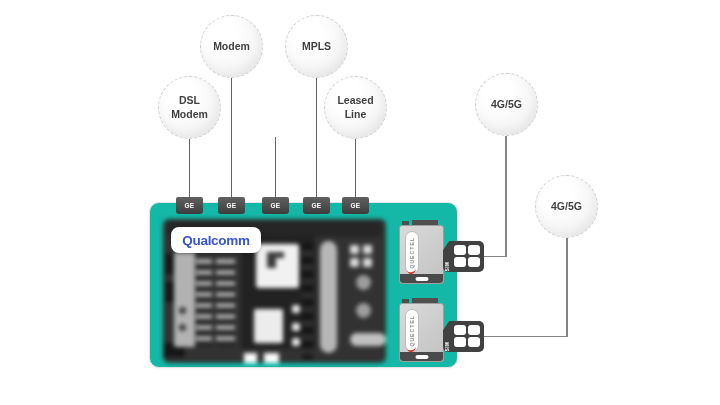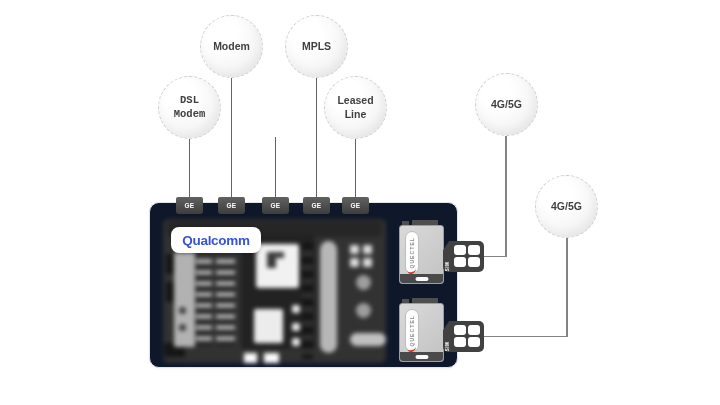--- a/index.html
+++ b/index.html
@@ -16,21 +16,21 @@
         border:1px dashed #cdcdcd;box-sizing:border-box;
         display:flex;align-items:center;justify-content:center;text-align:center;
         font-size:10.5px;font-weight:bold;color:#3f3f3f;line-height:1.3;z-index:6;
         box-shadow:inset -3px -5px 8px rgba(0,0,0,0.04);padding:0 6px;}
   
   .port{position:absolute;top:197px;width:27px;height:17px;
         background:linear-gradient(180deg,#616161,#3d3d3d);
         border-radius:2px 2px 3px 3px;color:#ffffff;font-size:6.5px;font-weight:bold;
         letter-spacing:.3px;display:flex;align-items:center;justify-content:center;z-index:5;}
   
-  .panel{position:absolute;left:149px;top:202px;width:309px;height:166px;background:#0f172a;
+  .panel{position:absolute;left:149px;top:202px;width:309px;height:166px;background:#14b8a6;
          border:1px solid #e5e5e5;border-radius:10px;box-sizing:border-box;
          box-shadow:0 1px 3px rgba(0,0,0,0.05);z-index:2;}
   .board{position:absolute;left:13px;top:16px;width:223px;height:144px;background:#323232;
          border-radius:6px;filter:blur(2px);z-index:1;}
   .bp{position:absolute;}
   .qpill{position:absolute;left:21px;top:24px;width:90px;height:26px;background:#ffffff;
          border-radius:8px;box-shadow:0 1px 4px rgba(0,0,0,0.18);z-index:5;
          display:flex;align-items:center;justify-content:center;filter:blur(0.7px);}
   .qpill span{color:#3652d9;font-size:13.5px;font-weight:bold;letter-spacing:-0.3px;}
   
@@ -170,21 +170,21 @@
   <div class="sim" style="left:443px;top:321px;">
     <span class="sim-text">SIM</span>
     <div class="sim-chip">
       <div></div>
       <div></div>
       <div></div>
       <div></div>
     </div>
   </div>
 
-  <div class="node" style="left:158px;top:76px;font-family:Liberation Mono, monospace;">
+  <div class="node" style="left:158px;top:76px;">
       <span>DSL Modem</span>
     </div>
   <div class="node" style="left:200px;top:15px;">
       <span>Modem</span>
     </div>
   <div class="node" style="left:285px;top:15px;">
       <span>MPLS</span>
     </div>
   <div class="node" style="left:324px;top:76px;">
       <span>Leased Line</span>

